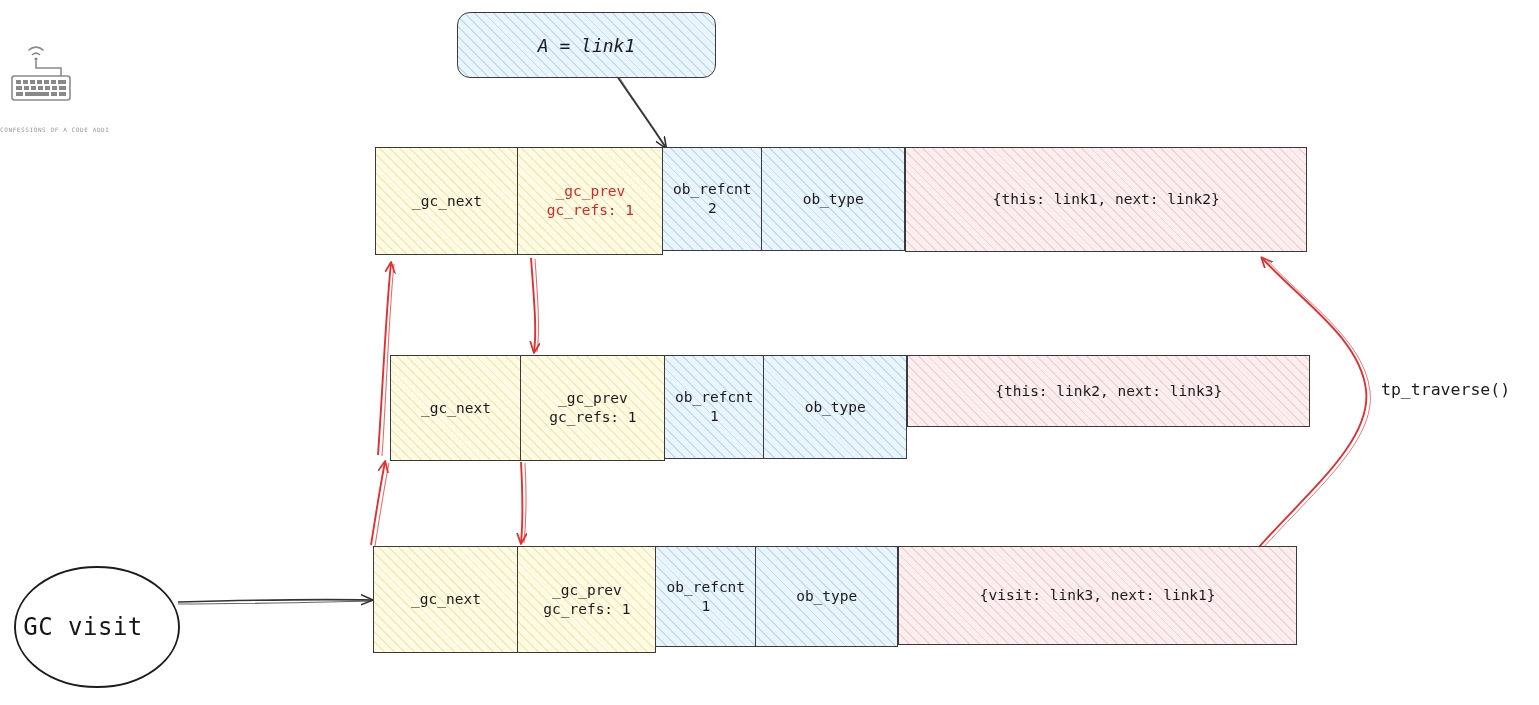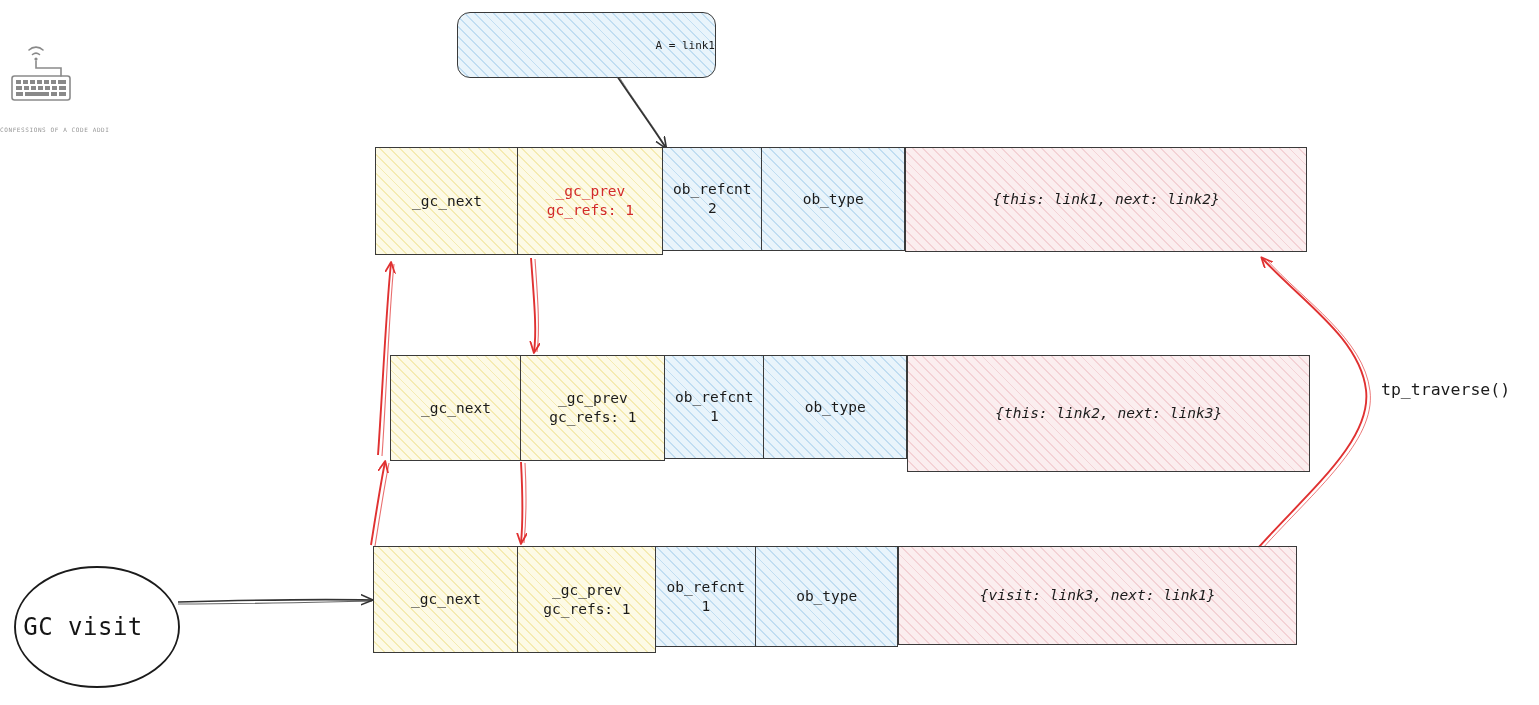--- a/index.html
+++ b/index.html
@@ -73,38 +73,38 @@
   }
   .cell.blue {
     background-color: #e9f4fb;
     background-image: repeating-linear-gradient(
       45deg, rgba(108,173,221,.32) 0 1.3px, rgba(255,255,255,0) 1.3px 7px);
   }
   .cell.pink {
     background-color: #fbeeef;
     background-image: repeating-linear-gradient(
       45deg, rgba(221,130,140,.26) 0 1.3px, rgba(255,255,255,0) 1.3px 7px);
-    font-style: italic;
   }
   .cell .ln { display: block; }
   .cell.hl { color: #d22b2b; }
 
   
   .callout {
     position: absolute;
     box-sizing: border-box;
     border: 1.8px solid #3a3a3a;
     border-radius: 13px;
     background-color: #e9f4fb;
     background-image: repeating-linear-gradient(
       45deg, rgba(108,173,221,.32) 0 1.3px, rgba(255,255,255,0) 1.3px 7px);
     display: flex;
     align-items: center;
-    justify-content: flex-end;
-    font-size: 11px;
+    justify-content: center;
+    font-size: 18px;
+    font-style: italic;
   }
 
   
   .ellipse-label {
     position: absolute;
     display: flex;
     align-items: center;
     justify-content: center;
     font-size: 24px;
     letter-spacing: .5px;
@@ -239,21 +239,21 @@
     <span class="ln">_gc_prev</span>
     <span class="ln">gc_refs: 1</span>
   </div>
   <div class="cell blue" style="width:101px;height:104px;">
     <span class="ln">ob_refcnt</span>
     <span class="ln">1</span>
   </div>
   <div class="cell blue" style="width:144px;height:104px;">
     <span class="ln">ob_type</span>
   </div>
-  <div class="cell pink" style="width:403px;height:117px;margin-left:0;">
+  <div class="cell pink" style="width:403px;height:72px;margin-left:0;">
     <span class="ln">{this: link2, next: link3}</span>
   </div>
 </div>
 
 <div class="obj-row" style="left:373px; top:546px; height:107px;">
   <div class="cell yellow" style="width:146px;height:107px;">
     <span class="ln">_gc_next</span>
   </div>
   <div class="cell yellow" style="width:139px;height:107px;">
     <span class="ln">_gc_prev</span>

